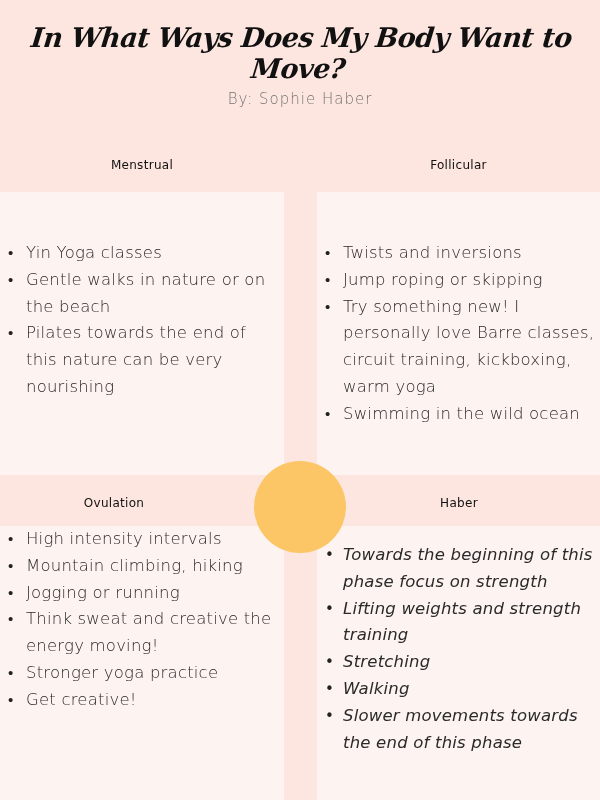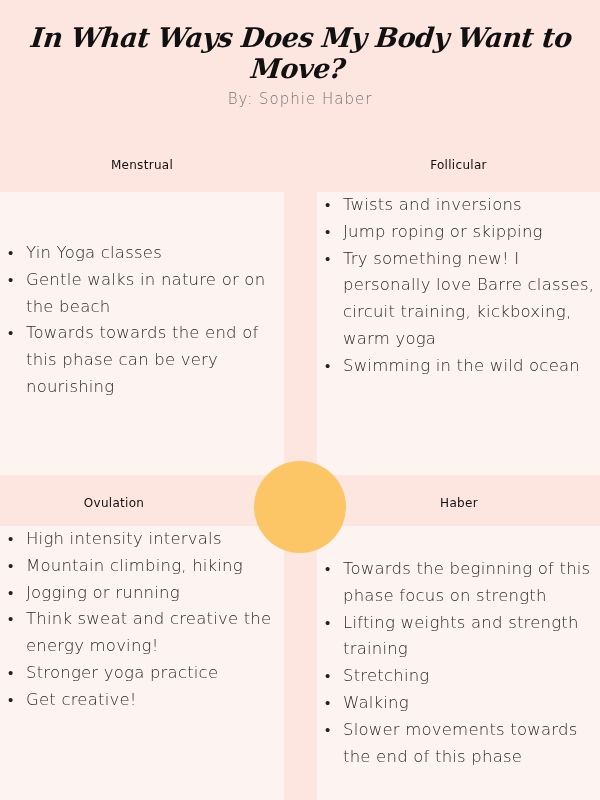--- a/index.html
+++ b/index.html
@@ -45,27 +45,27 @@
 <body>
 
 <div class="title">In What Ways Does My Body Want to Move?</div>
 <div class="byline">By: Sophie Haber</div>
 
 <div class="head" style="left:0;top:158px;width:284px;">Menstrual</div>
 <div class="panel" style="left:0;top:192px;width:284px;height:283px;">
   <ul style="padding-top:48px;width:256px;">
     <li>Yin Yoga classes</li>
     <li>Gentle walks in nature or on the beach</li>
-    <li>Towards towards the end of this phase can be very nourishing</li>
+    <li>Pilates towards the end of this nature can be very nourishing</li>
   </ul>
 </div>
 
 <div class="head" style="left:317px;top:158px;width:283px;">Follicular</div>
 <div class="panel" style="left:317px;top:192px;width:283px;height:283px;">
-  <ul style="width:252px;">
+  <ul style="padding-top:48px;width:252px;">
     <li>Twists and inversions</li>
     <li>Jump roping or skipping</li>
     <li>Try something new! I personally love Barre classes, circuit training, kickboxing, warm yoga</li>
     <li>Swimming in the wild ocean</li>
   </ul>
 </div>
 
 <div class="head" style="left:0;top:496px;width:228px;">Ovulation</div>
 <div class="panel" style="left:0;top:526px;width:284px;height:274px;">
   <ul style="width:256px;">
@@ -73,21 +73,21 @@
     <li>Mountain climbing, hiking</li>
     <li>Jogging or running</li>
     <li>Think sweat and creative the energy moving!</li>
     <li>Stronger yoga practice</li>
     <li>Get creative!</li>
   </ul>
 </div>
 
 <div class="head" style="left:346px;top:496px;width:226px;">Haber</div>
 <div class="panel" style="left:317px;top:526px;width:283px;height:274px;">
-  <ul style="padding-top:30px;width:252px;">
+  <ul style="padding-top:16px;width:252px;font-style:italic;">
     <li>Towards the beginning of this phase focus on strength</li>
     <li>Lifting weights and strength training</li>
     <li>Stretching</li>
     <li>Walking</li>
     <li>Slower movements towards the end of this phase</li>
   </ul>
 </div>
 
 <div class="circle"></div>
 

